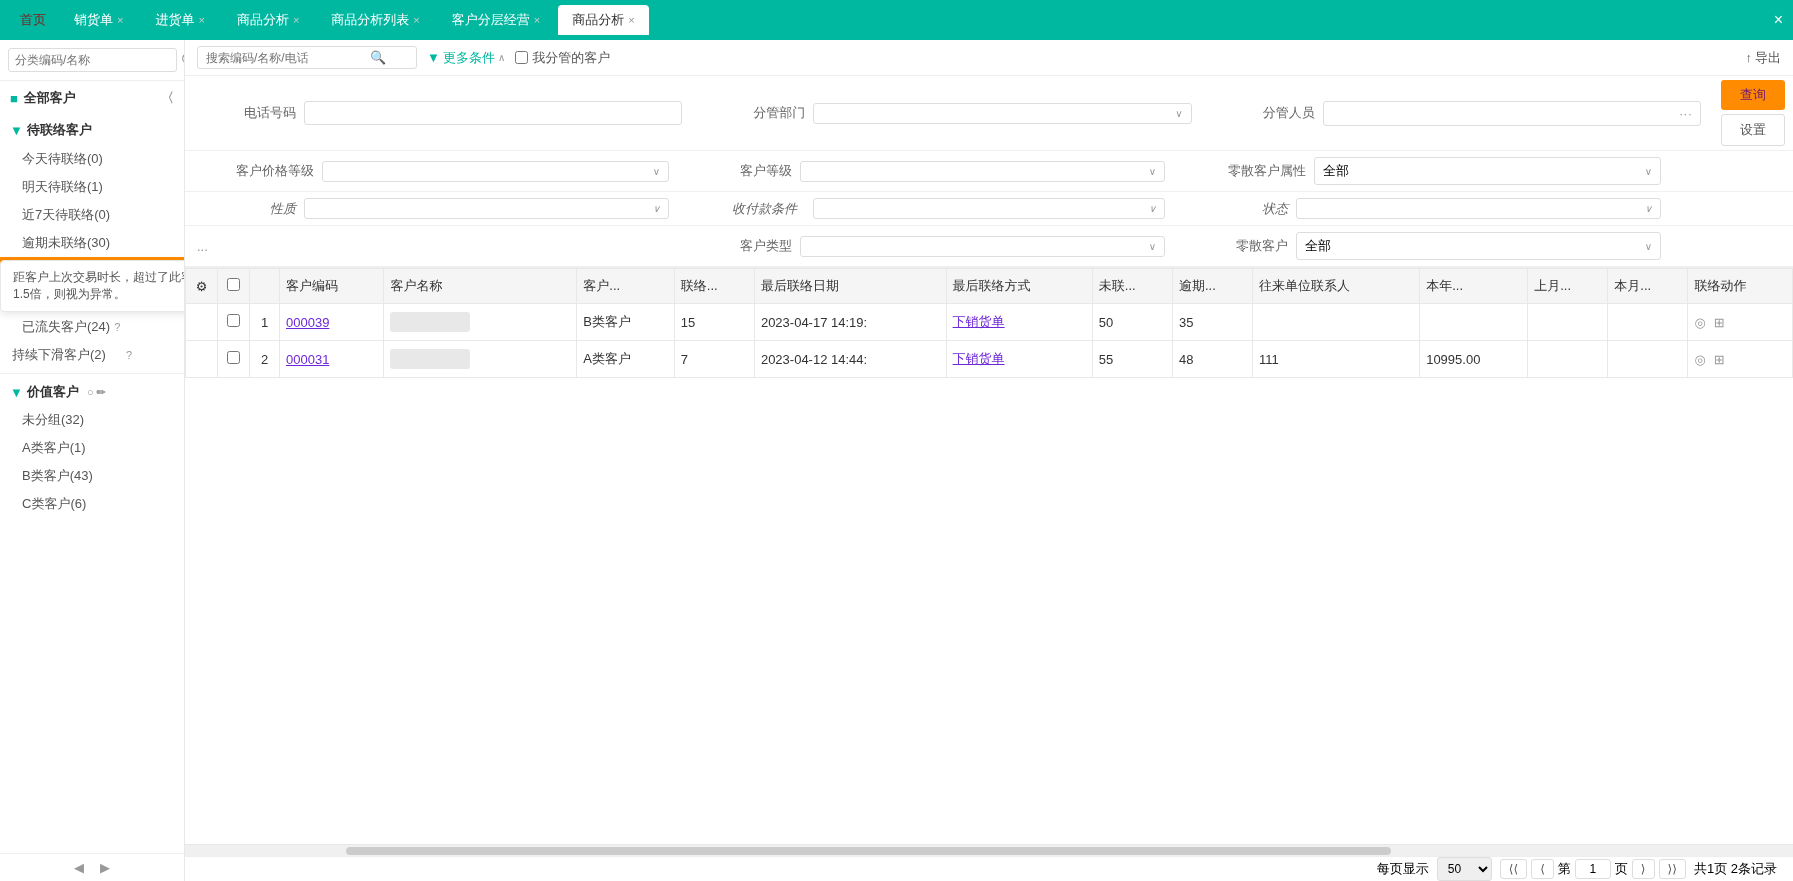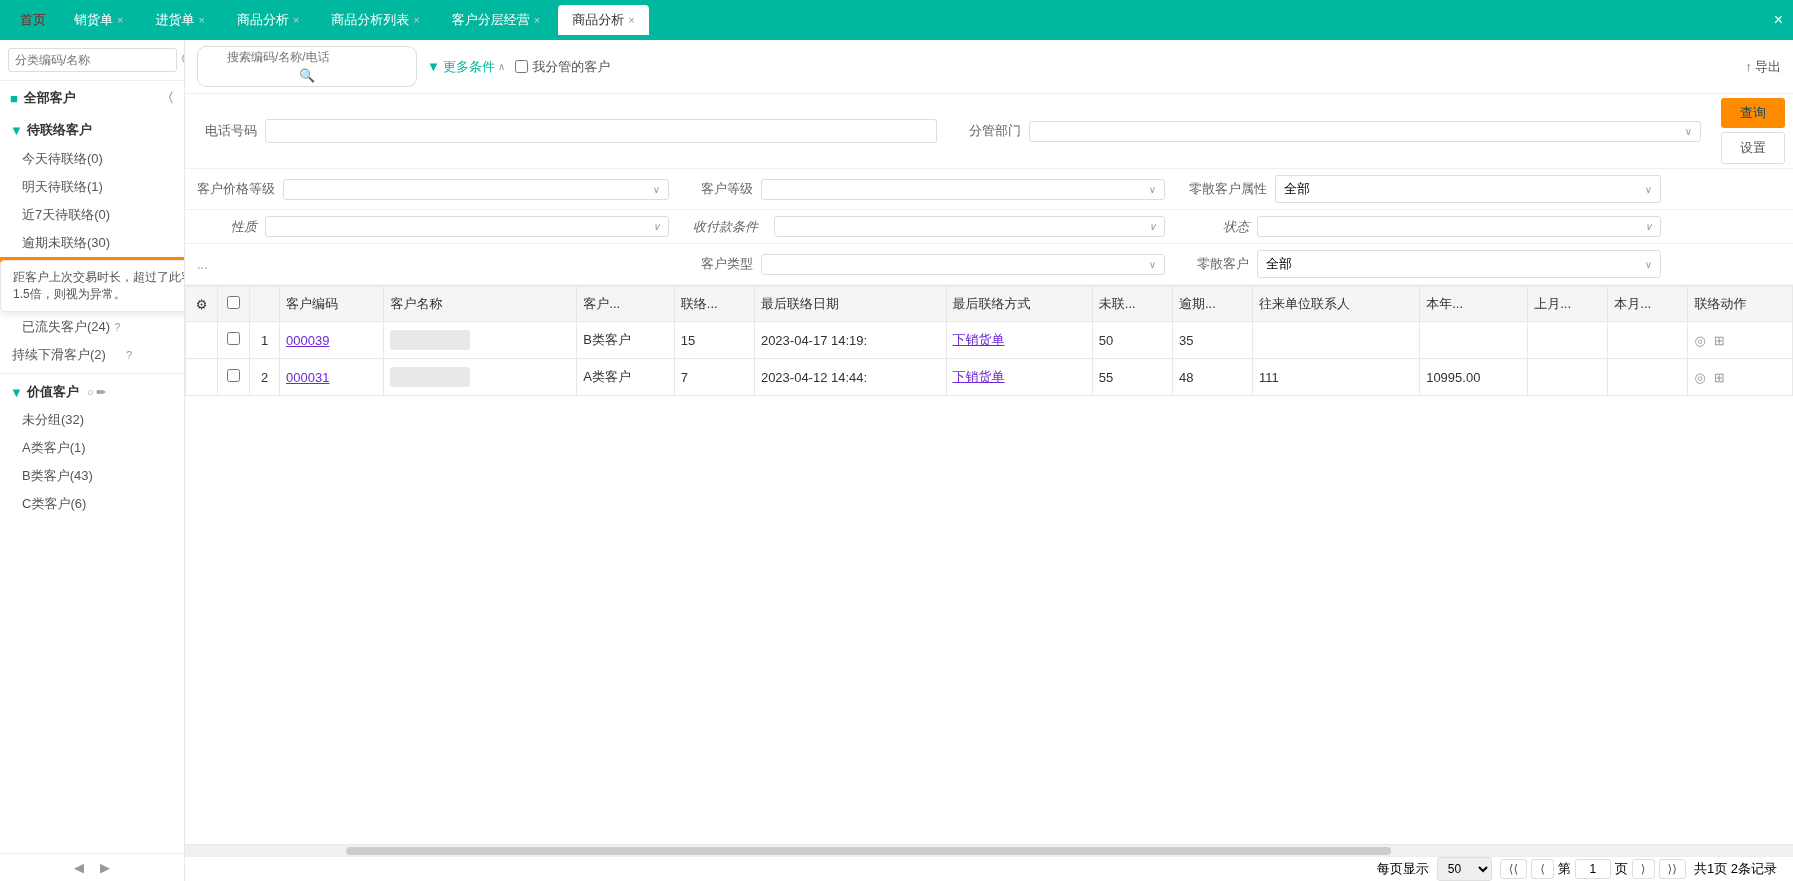--- a/index.html
+++ b/index.html
@@ -32,32 +32,32 @@
     .sidebar-item { padding: 5px 10px 5px 22px; color: #555; cursor: pointer; white-space: nowrap; }
     .sidebar-active-bar { background: #ff8c00; color: #fff; padding: 5px 10px 5px 22px; cursor: pointer; display: flex; align-items: center; gap: 4px; }
     .sidebar-divider { height: 1px; background: #eee; margin: 4px 0; }
     .sidebar-group-label { padding: 5px 10px; color: #333; font-weight: bold; display: flex; align-items: center; gap: 4px; cursor: pointer; }
 
     
     .content-area { flex: 1; display: flex; flex-direction: column; overflow: hidden; background: #f5f5f5; }
 
     
     .filter-bar { background: #fff; padding: 6px 12px; border-bottom: 1px solid #eee; display: flex; align-items: center; gap: 10px; }
-    .filter-search { display: flex; align-items: center; border: 1px solid #ddd; border-radius: 9px; padding: 3px 8px; gap: 4px; width: 220px; flex-direction: column; }
+    .filter-search { display: flex; align-items: center; border: 1px solid #ddd; border-radius: 3px; padding: 3px 8px; gap: 4px; width: 220px; }
     .filter-search input { border: none; outline: none; font-size: 12px; width: 100%; }
     .filter-more { color: #00b8a0; cursor: pointer; display: flex; align-items: center; gap: 3px; }
     .my-customer { display: flex; align-items: center; gap: 4px; cursor: pointer; color: #555; }
     .export-btn { margin-left: auto; color: #555; cursor: pointer; display: flex; align-items: center; gap: 3px; }
 
     
     .filter-form { background: #fff; border-bottom: 1px solid #eee; }
-    .filter-label { color: #666; white-space: nowrap; min-width: 60px; text-align: right; }
+    .filter-label { color: #666; white-space: nowrap; min-width: 60px; text-align: right; margin-left: 39px; }
     .filter-input { flex: 1; border: 1px solid #ddd; border-radius: 3px; padding: 4px 8px; font-size: 12px; outline: none; }
     .filter-select { flex: 1; border: 1px solid #ddd; border-radius: 3px; padding: 4px 8px; font-size: 12px; display: flex; align-items: center; justify-content: space-between; cursor: pointer; background: #fff; }
-    .btn-query { background: #ff8c00; color: #0c4a6e; border: none; border-radius: 3px; padding: 6px 18px; cursor: pointer; font-size: 13px; }
+    .btn-query { background: #ff8c00; color: #701a75; border: none; border-radius: 3px; padding: 6px 18px; cursor: pointer; font-size: 13px; }
     .btn-setting { background: #fff; color: #555; border: 1px solid #ddd; border-radius: 3px; padding: 6px 18px; cursor: pointer; font-size: 13px; }
 
     
     .table-area { flex: 1; overflow: auto; background: #fff; margin: 0; }
     table { width: 100%; border-collapse: collapse; font-size: 12px; }
     thead th { background: #f5f5f5; border: 1px solid #e8e8e8; padding: 8px 6px; color: #333; font-weight: normal; white-space: nowrap; text-align: left; }
     thead th.sortable { cursor: pointer; }
     tbody td { border: 1px solid #e8e8e8; padding: 8px 6px; color: #333; white-space: nowrap; }
     .link-text { color: #6d28d9; cursor: pointer; text-decoration: underline; }
     .action-icons { display: flex; gap: 8px; }
@@ -208,20 +208,27 @@
       <div style="display:flex; border-bottom:1px solid #f0f0f0;">
         <div style="flex:1; display:flex; align-items:center; padding:6px 12px; gap:8px;">
           <span class="filter-label">电话号码</span>
           <input type="text" class="filter-input" style="flex: 1 1 0%;">
         </div>
         <div style="flex:1; display:flex; align-items:center; padding:6px 12px; gap:8px;">
           <span class="filter-label">分管部门</span>
           <div class="filter-select" style="flex:1;">
             <span></span>
               <span class="chevron">∨</span>
+          </div>
+        </div>
+        <div style="flex:1; display:flex; align-items:center; padding:6px 12px; gap:8px;">
+          <span class="filter-label">分管人员</span>
+          <div class="filter-select" style="flex:1;">
+            <span></span>
+              <span style="color:#999;cursor:pointer;">···</span>
           </div>
         </div>
         <div style="display:flex; flex-direction:column; gap:4px; padding:4px 8px; justify-content:center;">
           <button class="btn-query">查询</button>
           <button class="btn-setting">设置</button>
         </div>
       </div>
 
       <div style="display:flex; border-bottom:1px solid #f0f0f0;">
         <div style="flex:1; display:flex; align-items:center; padding:6px 12px; gap:8px;">

